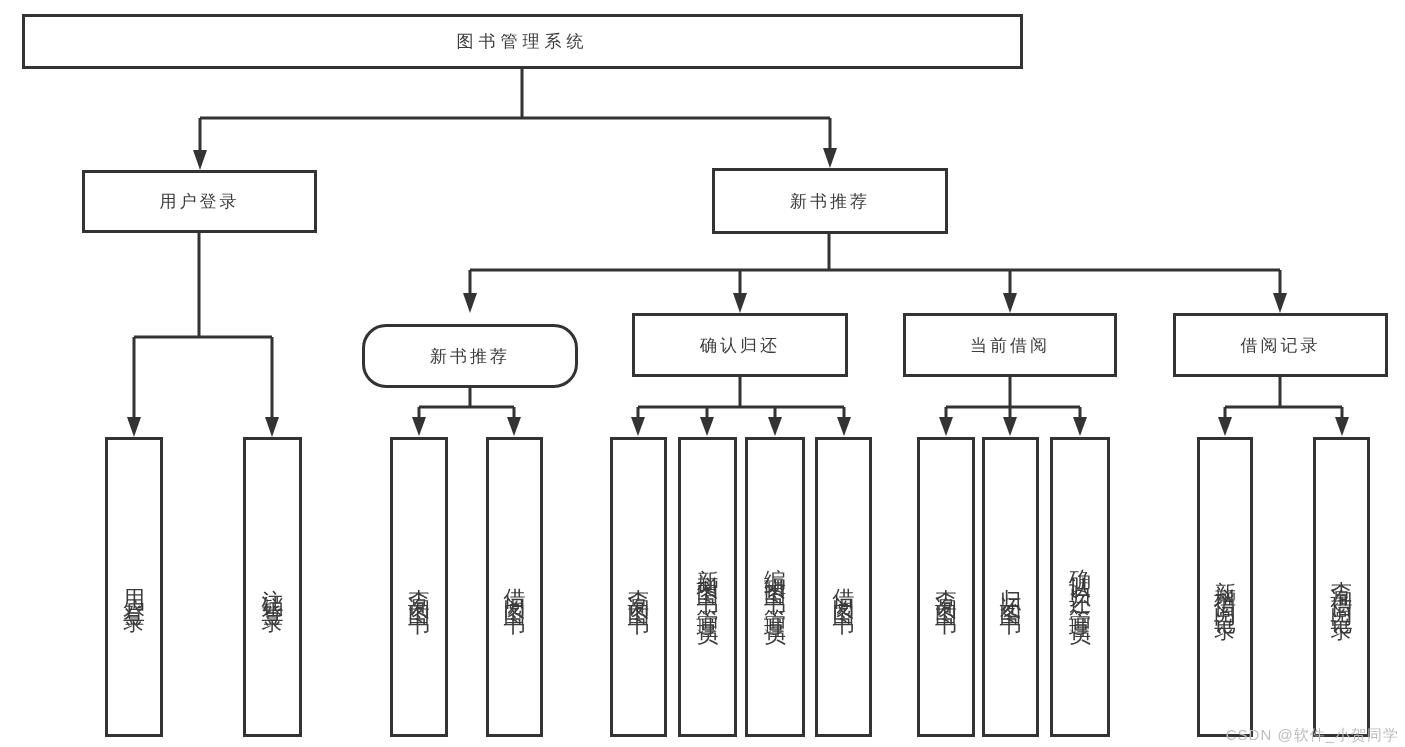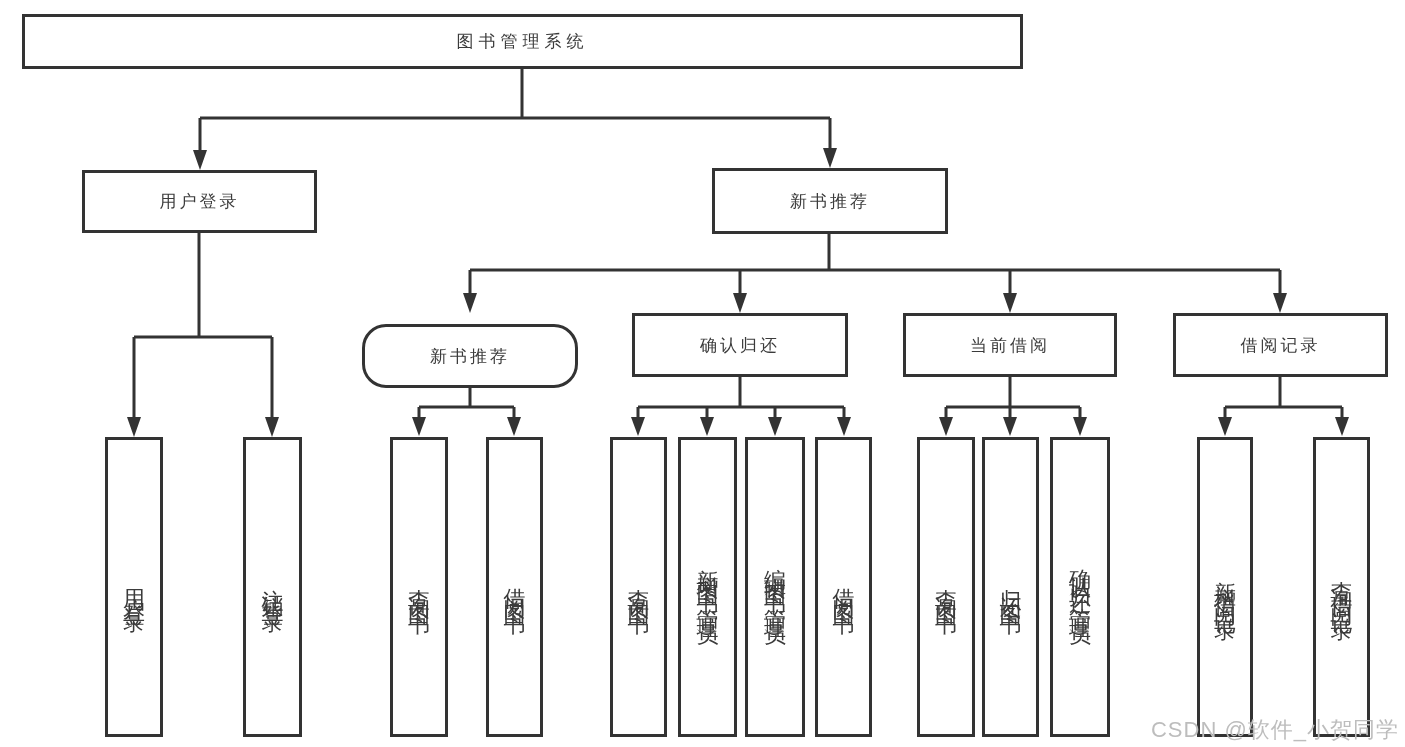--- a/index.html
+++ b/index.html
@@ -31,21 +31,21 @@
     text-orientation:mixed;
     font-size:22px;
     letter-spacing:8px;
     line-height:1.0;
     color:#3b3b3b;
   }
   .watermark{
     position:absolute;
     right:6px;
     bottom:2px;
-    font-size:22px;
+    font-size:15px;
     letter-spacing:1px;
     color:#bdbdbd;
     white-space:nowrap;
   }
 </style>
 </head>
 <body>
 
 <div class="stage">
 

